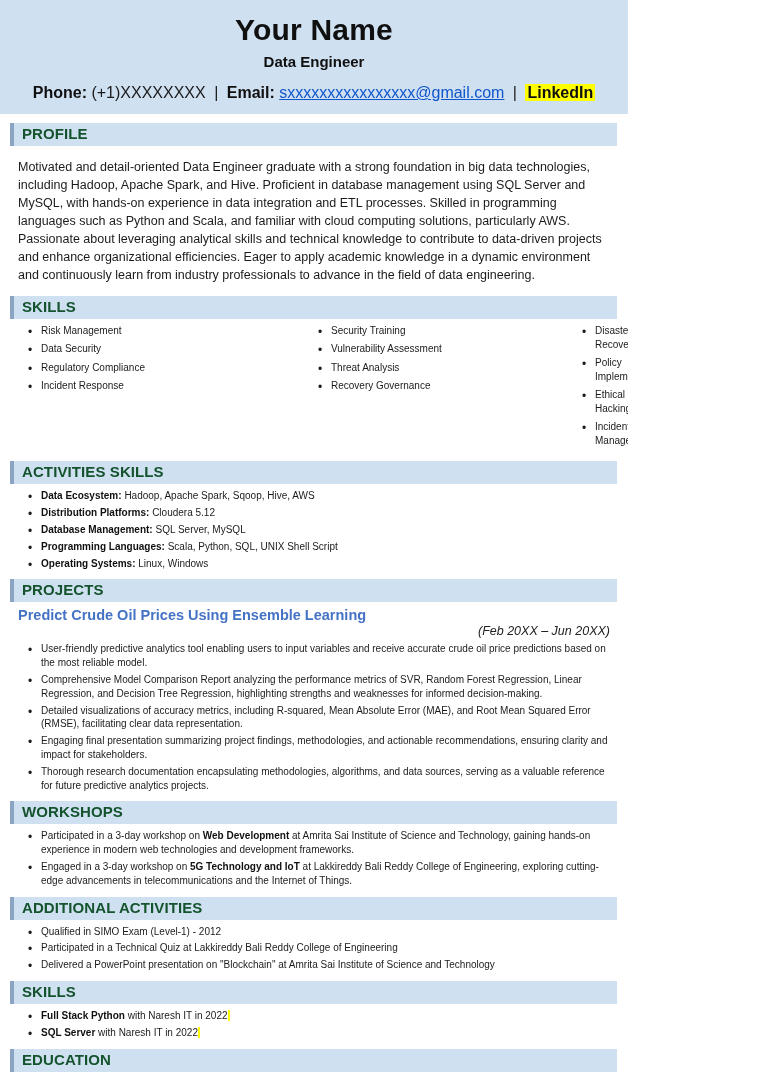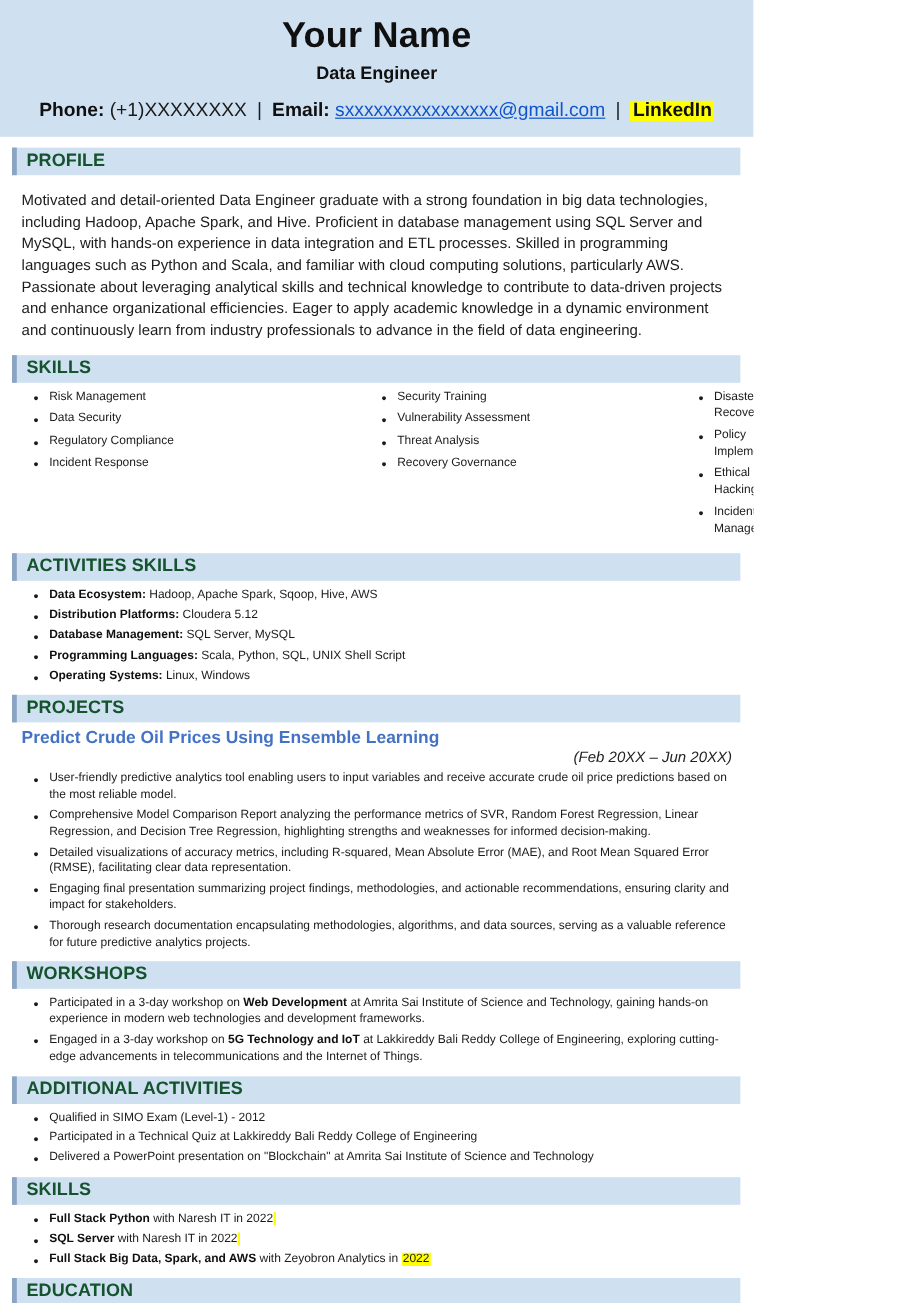--- a/index.html
+++ b/index.html
@@ -200,25 +200,20 @@
       <li>
         <b>Full Stack Python</b>
         <span>with Naresh IT in 2022</span>
         <span class="hl"></span>
       </li>
       <li>
         <b>SQL Server</b>
         <span>with Naresh IT in 2022</span>
         <span class="hl"></span>
       </li>
-      <li>
-        <b>Full Stack Big Data, Spark, and AWS</b>
-        <span>with Zeyobron Analytics in</span>
-        <span class="hl">2022</span>
-      </li>
     </ul>
   </section>
 
   <section>
     <div class="sec-head">
       <span class="sec-title">EDUCATION</span>
     </div>
 
   </section>
 

